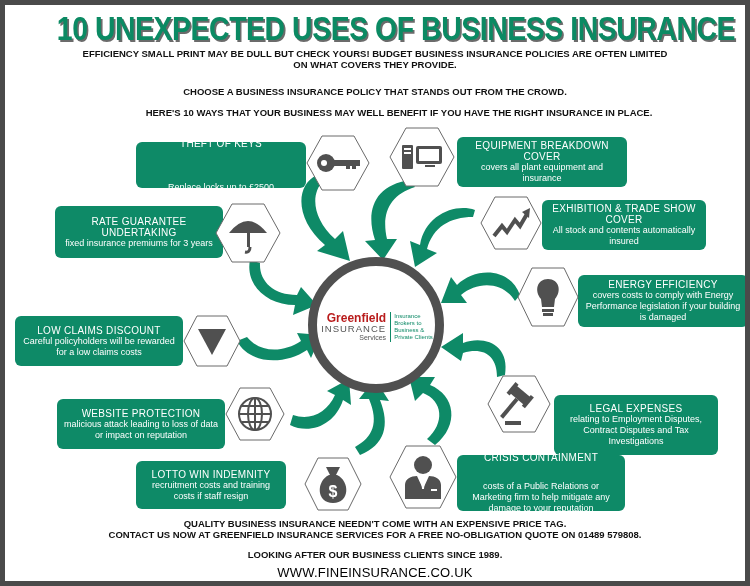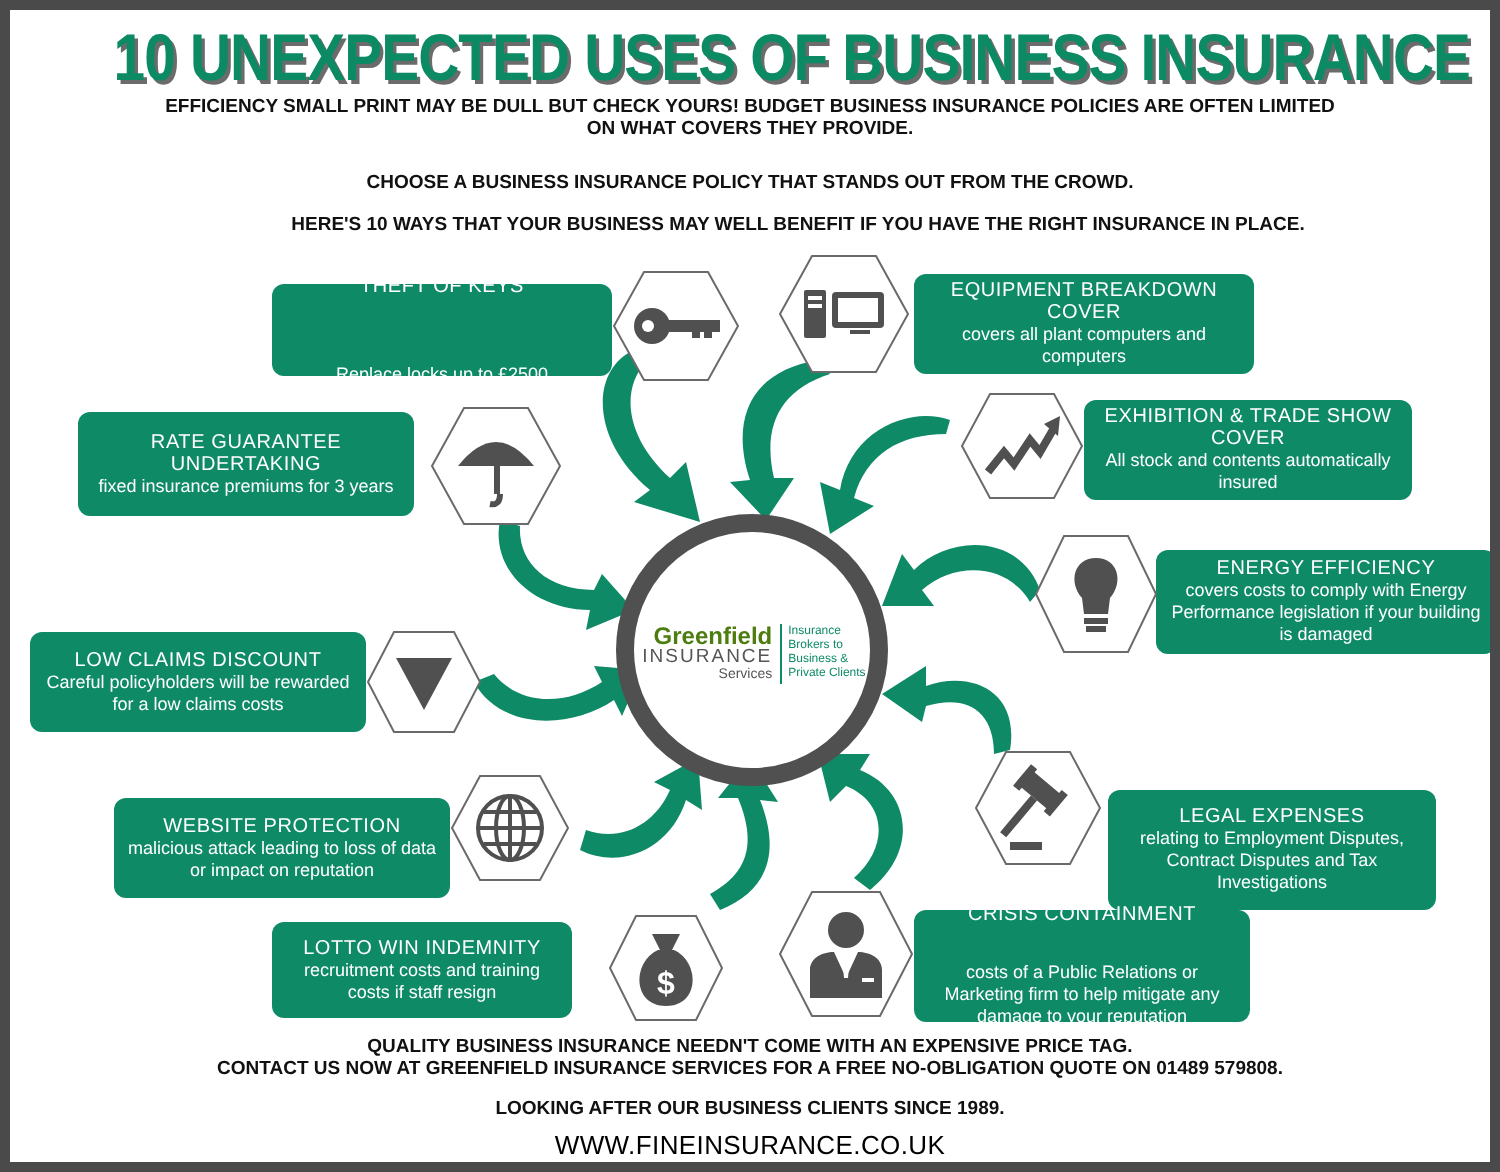--- a/index.html
+++ b/index.html
@@ -40,21 +40,21 @@
 
     .center-ring {
       position: absolute; left: 303px; top: 252px; width: 136px; height: 136px;
       border-radius: 50%; border: 9px solid #505050; background: #fff;
     }
     .logo {
       position: absolute; left: 310px; top: 302px; width: 124px; height: 40px;
       display: flex; align-items: center; justify-content: center;
     }
     .logo-left { text-align: right; padding-right: 4px; border-right: 1px solid #0e8a67; }
-    .logo-name { color: #4d7c0f; font-weight: 700; font-size: 12px; line-height: 12px; }
+    .logo-name { color: #b91c1c; font-weight: 700; font-size: 12px; line-height: 12px; }
     .logo-ins { color: #555; font-size: 9.5px; letter-spacing: 1px; line-height: 10px; }
     .logo-svc { color: #555; font-size: 7px; line-height: 8px; }
     .logo-right { padding-left: 3px; color: #0e8a67; font-size: 6px; line-height: 7px; }
 
     .footer {
       position: absolute; left: 0; width: 740px; text-align: center;
       font-weight: 700; color: #111; font-size: 9.5px; line-height: 11px;
     }
     .footer.f1 { top: 513px; }
     .footer.f2 { top: 524px; }
@@ -128,35 +128,35 @@
       <circle cx="20" cy="28" r="9" fill="#505050"></circle>
         <circle cx="18" cy="28" r="3" fill="#fff"></circle>
       <rect x="26" y="25" width="28" height="6" fill="#505050"></rect>
         <rect x="40" y="30" width="4" height="4" fill="#505050"></rect>
         <rect x="46" y="30" width="4" height="4" fill="#505050"></rect>
       </svg>
   </div>
 
   <div class="card" style="left:452px;top:132px;width:170px;height:50px;">
     <div class="ct">EQUIPMENT BREAKDOWN COVER</div>
-    <div class="cd">covers all plant computers and computers</div>
+    <div class="cd">covers all plant equipment and insurance</div>
   </div>
   <div class="hex" style="left:384px;top:122px;">
     <svg width="66" height="60" viewBox="0 0 66 60">
         <polygon points="17,1 49,1 65,30 49,59 17,59 1,30" fill="#fff" stroke="#6a6a6a" stroke-width="1"></polygon>
       <rect x="13" y="18" width="11" height="24" rx="1" fill="#505050"></rect>
         <rect x="15" y="21" width="7" height="2" fill="#fff"></rect>
         <rect x="15" y="25" width="7" height="2" fill="#fff"></rect>
       <rect x="27" y="19" width="26" height="18" rx="2" fill="#505050"></rect>
         <rect x="30" y="22" width="20" height="12" fill="#fff"></rect>
         <rect x="36" y="38" width="10" height="2" fill="#505050"></rect>
       </svg>
   </div>
 
-  <div class="card" style="left:34px;top:201px;width:168px;height:52px;">
+  <div class="card" style="left:50px;top:201px;width:168px;height:52px;">
     <div class="ct">RATE GUARANTEE UNDERTAKING</div>
     <div class="cd">fixed insurance premiums for 3 years</div>
   </div>
   <div class="hex" style="left:210px;top:198px;">
     <svg width="66" height="60" viewBox="0 0 66 60">
         <polygon points="17,1 49,1 65,30 49,59 17,59 1,30" fill="#fff" stroke="#6a6a6a" stroke-width="1"></polygon>
       <path d="M14 30 Q33 6 52 30 Z" fill="#505050"></path>
         <rect x="32" y="28" width="3" height="16" fill="#505050"></rect>
       <path d="M35 44 Q35 50 30 49" stroke="#505050" stroke-width="3" fill="none"></path>
       </svg>

